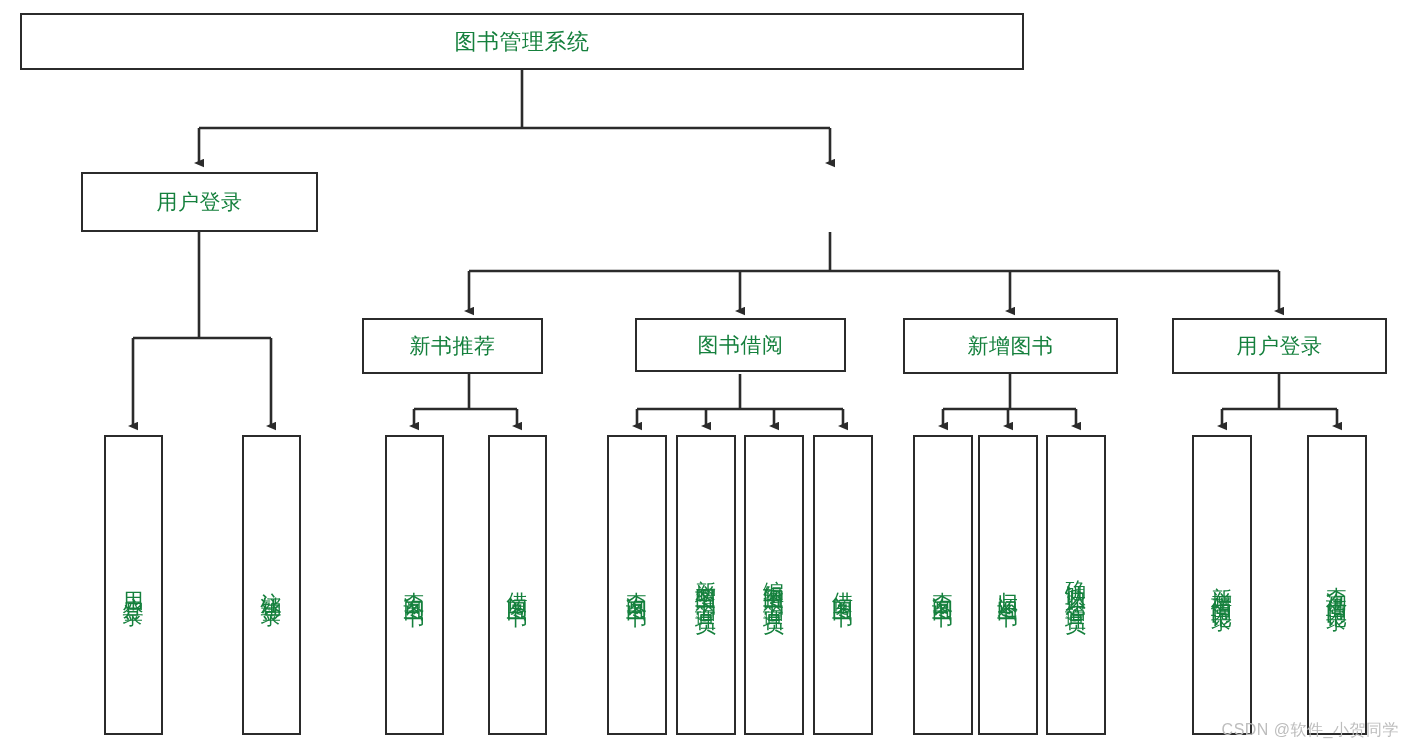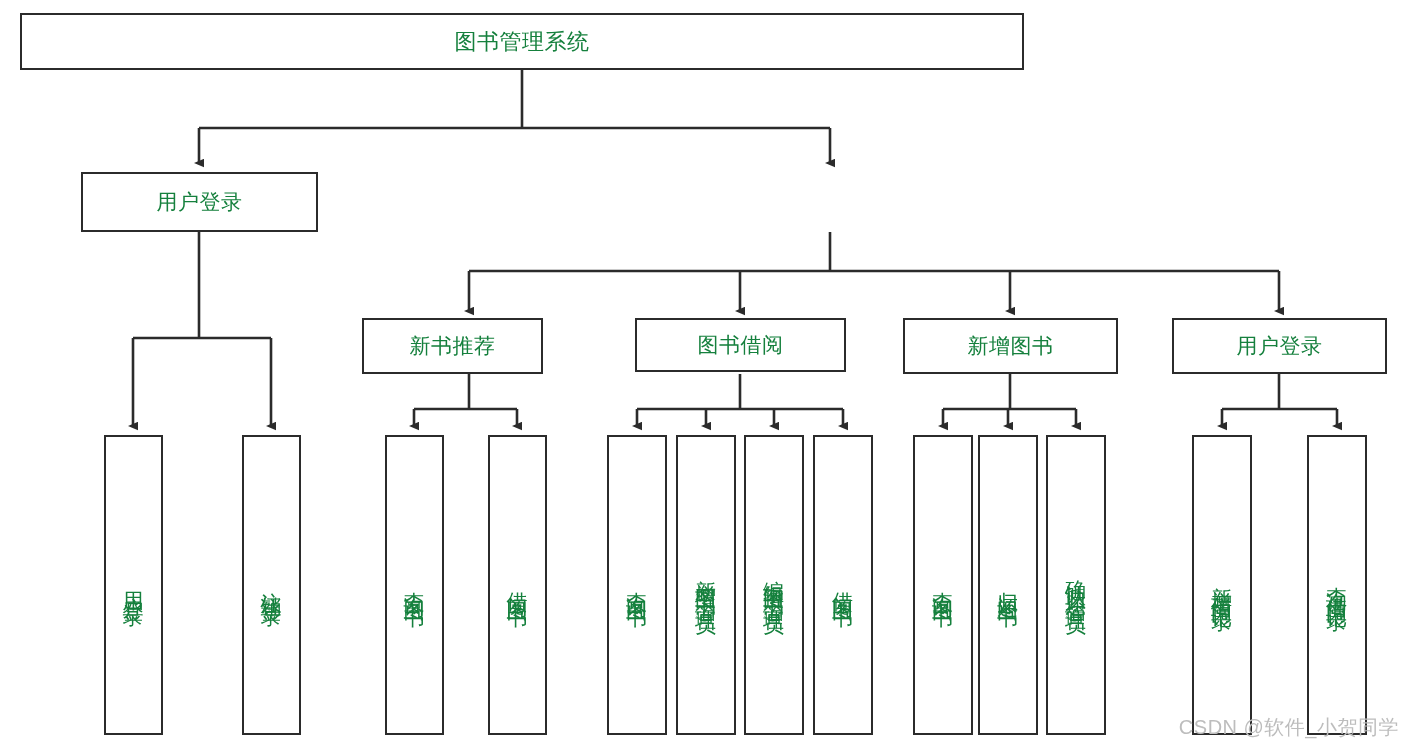--- a/index.html
+++ b/index.html
@@ -49,21 +49,21 @@
     line-height: 1;
     white-space: nowrap;
   }
   .node.root {
     font-size: 22px;
   }
   .watermark {
     position: absolute;
     right: 6px;
     bottom: 6px;
-    font-size: 20px;
+    font-size: 16px;
     color: #bdbdbd;
     letter-spacing: 0.5px;
     white-space: nowrap;
     text-align: right;
   }
 </style>
 </head>
 <body>
 
 <div id="canvas">

